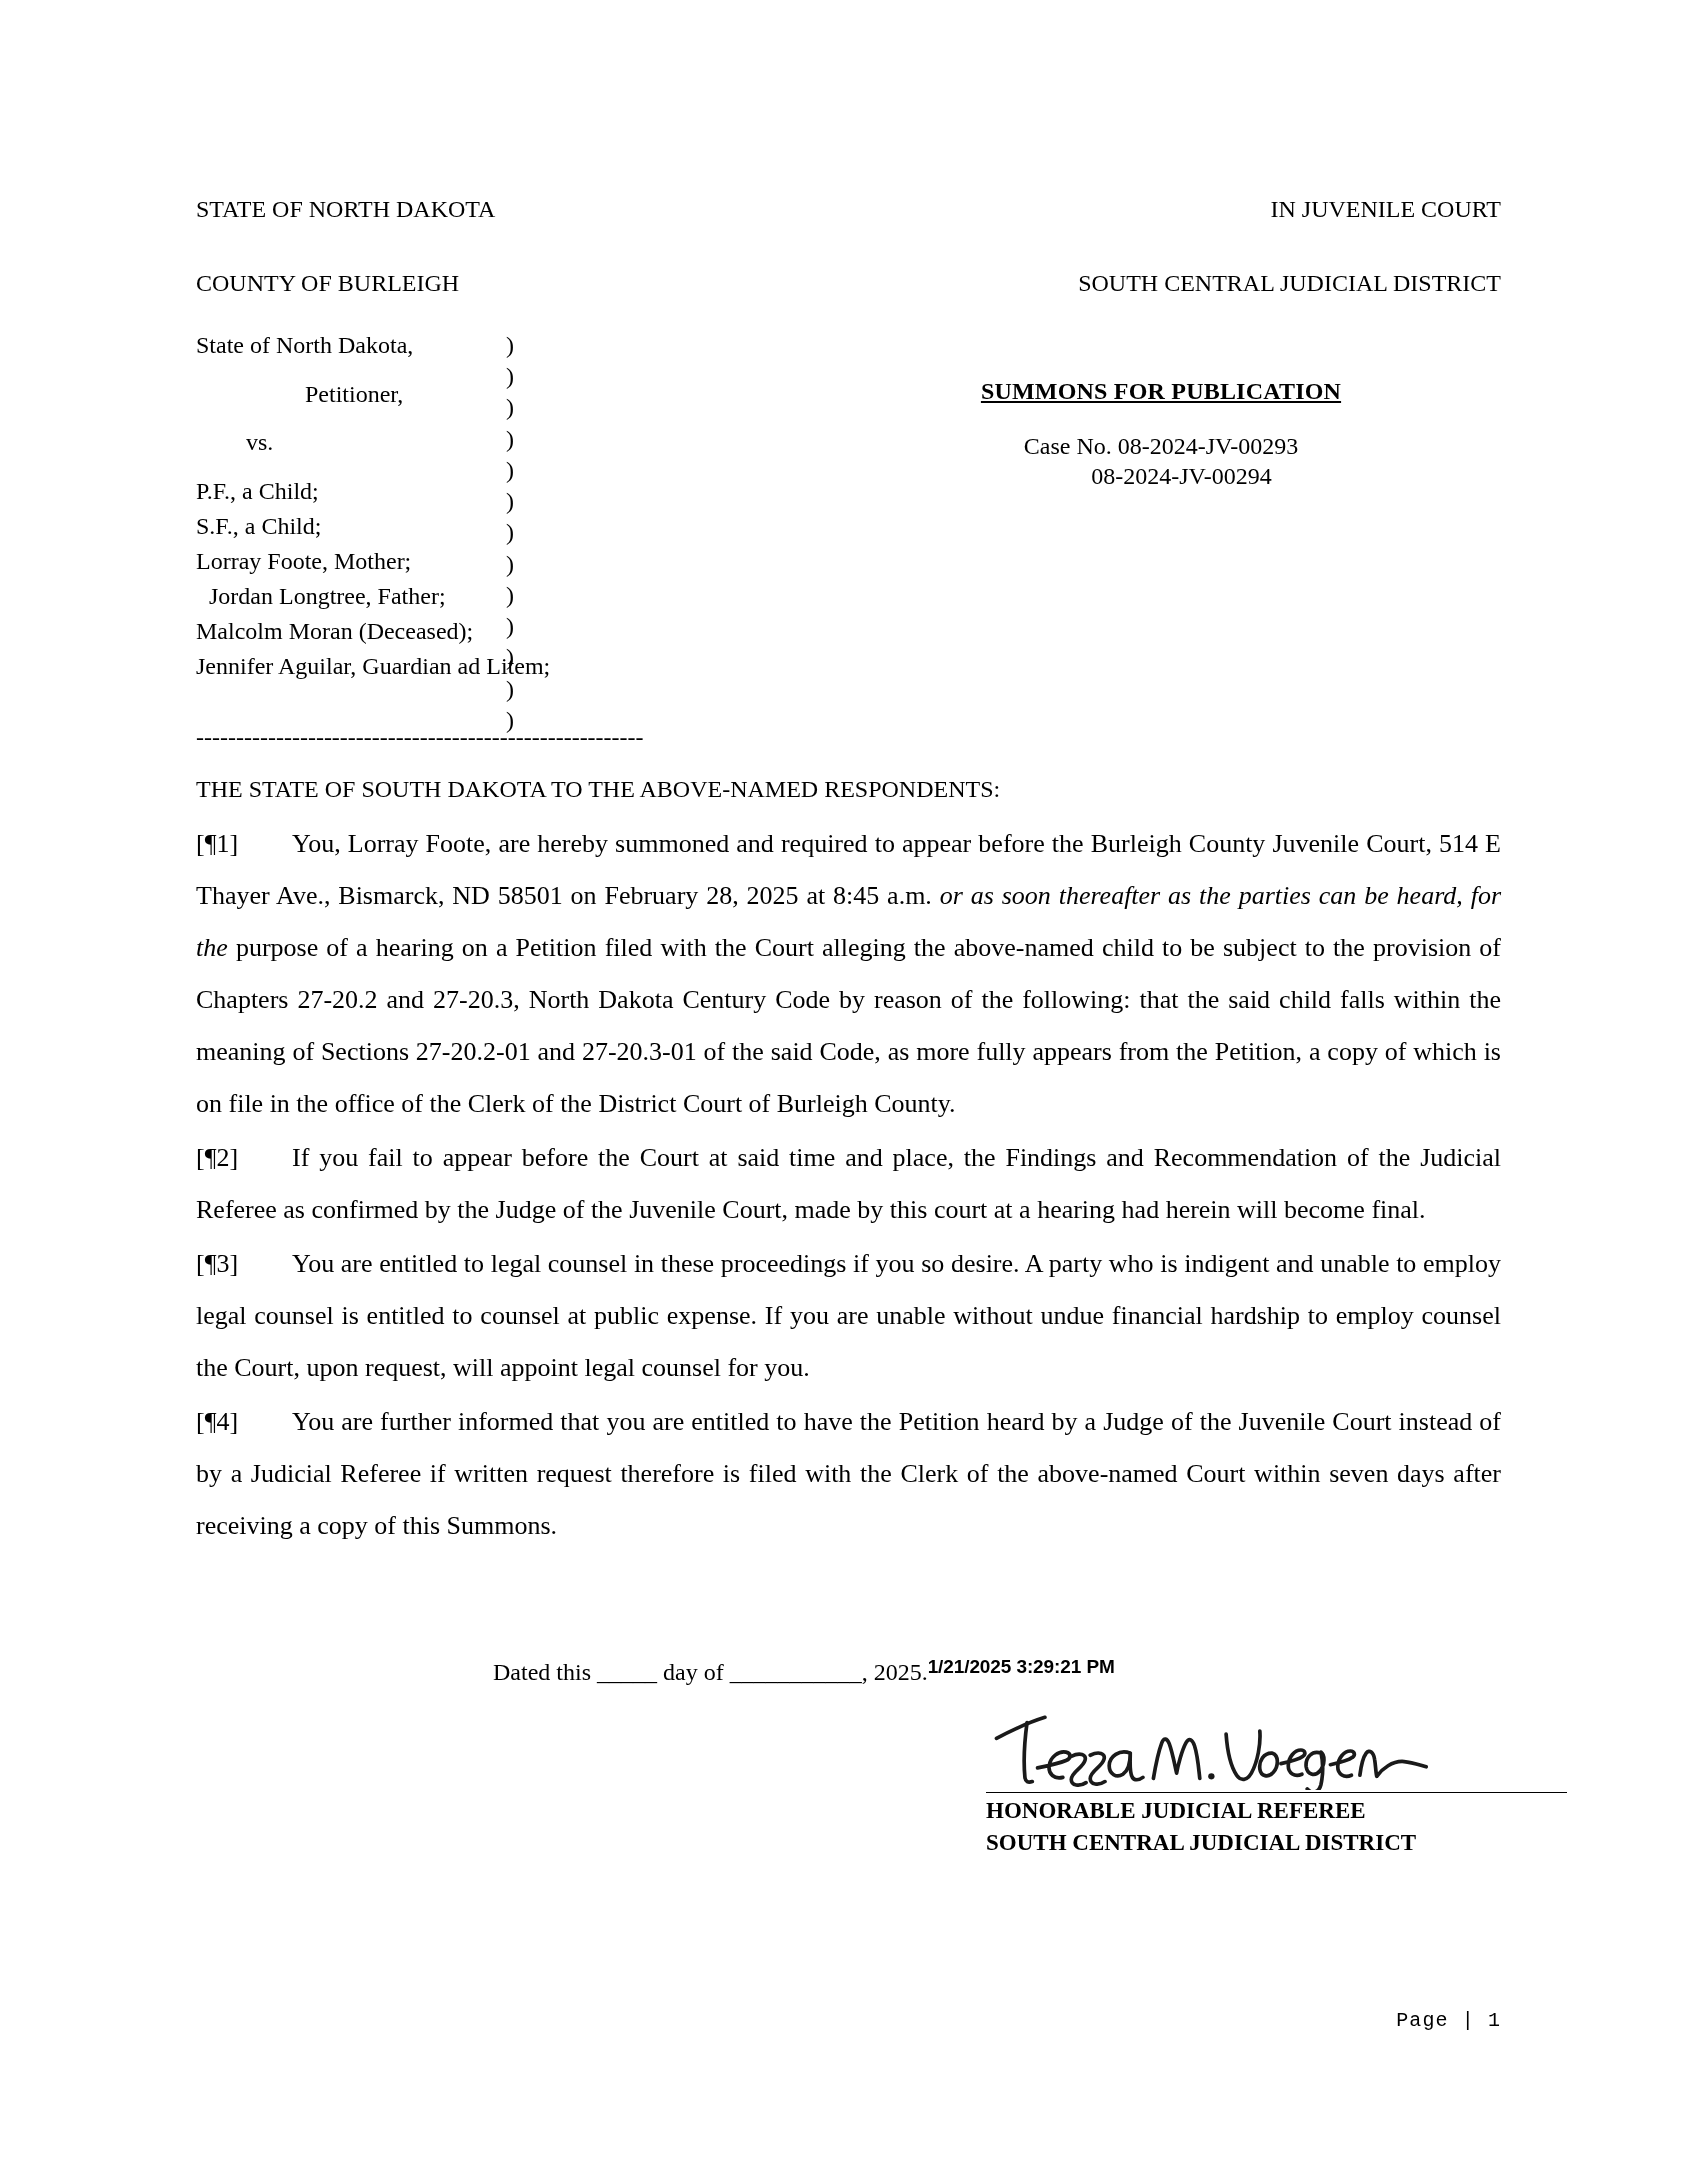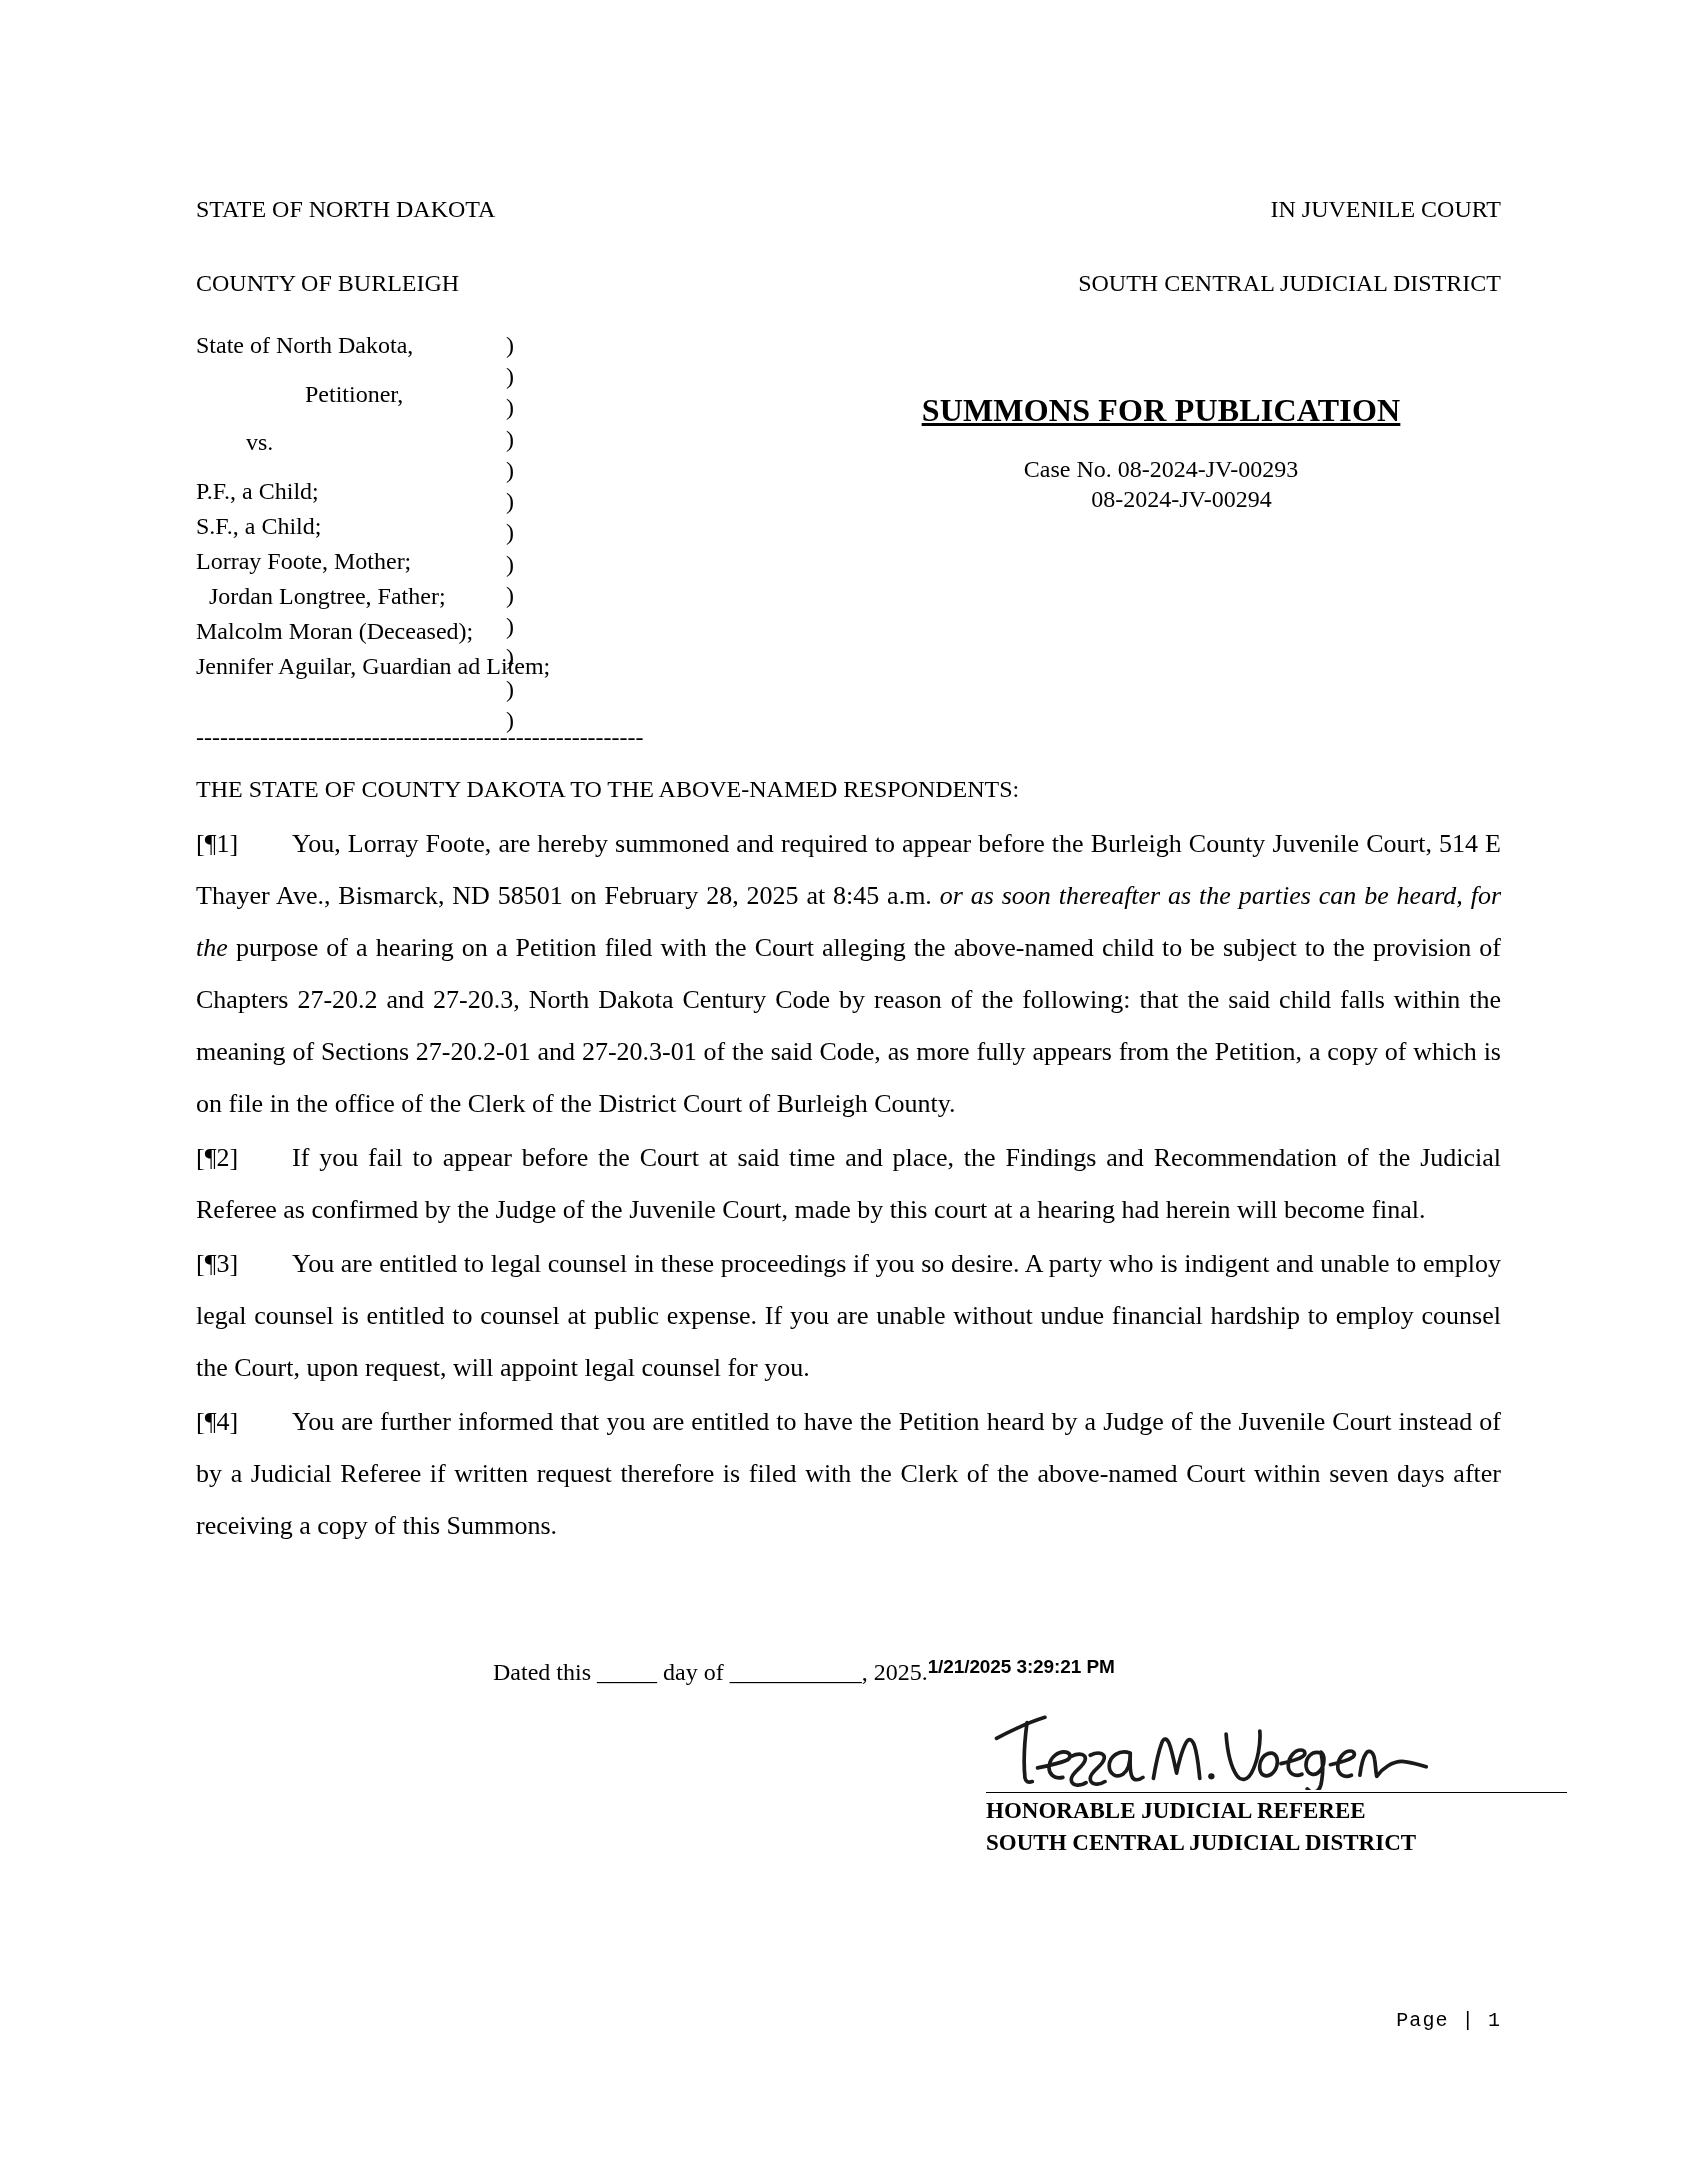--- a/index.html
+++ b/index.html
@@ -73,25 +73,25 @@
 
   
   .cap-right {
     position: absolute;
     left: 625px;
     top: 333px;
     width: 680px;
     text-align: center;
   }
   .doc-title {
-    font-size: 32px;
+    font-size: 24px;
     font-weight: bold;
     text-decoration: underline;
     line-height: 1;
-    margin-top: 61px;
+    margin-top: 46px;
     letter-spacing: 0.2px;
   }
   .case-block {
     font-size: 24px;
     line-height: 1.28;
     margin-top: 27.5px;
   }
   .case-line-2 { padding-left: 41px; }
 
   
@@ -223,21 +223,21 @@
     </div>
 
     <div class="cap-right">
       <div class="doc-title">SUMMONS FOR PUBLICATION</div>
       <div class="case-block">
         <div>Case No. 08-2024-JV-00293</div>
         <div class="case-line-2">08-2024-JV-00294</div>
       </div>
     </div>
 
-    <div class="addressee">THE STATE OF COUNTY DAKOTA TO THE ABOVE-NAMED RESPONDENTS:</div>
+    <div class="addressee">THE STATE OF SOUTH DAKOTA TO THE ABOVE-NAMED RESPONDENTS:</div>
 
     <div class="body">
 
       <p class="para">
         <span class="pnum">[¶1]</span><span>You, Lorray Foote, are hereby summoned and required to appear before the Burleigh County Juvenile Court, 514 E Thayer Ave., Bismarck, ND 58501 on February 28, 2025 at 8:45 a.m. </span><i>or as soon thereafter as the parties can be heard, for the</i><span> purpose of a hearing on a Petition filed with the Court alleging the above-named child to be subject to the provision of Chapters 27-20.2 and 27-20.3, North Dakota Century Code by reason of the following:  that the said child falls within the meaning of Sections 27-20.2-01 and 27-20.3-01 of the said Code, as more fully appears from the Petition, a copy of which is on file in the office of the Clerk of the District Court of Burleigh County.</span>
       </p>
 
       <p class="para">
         <span class="pnum">[¶2]</span><span>If you fail to appear before the Court at said time and place, the Findings and Recommendation of the Judicial Referee as confirmed by the Judge of the Juvenile Court, made by this court at a hearing had herein will become final.</span>
       </p>

